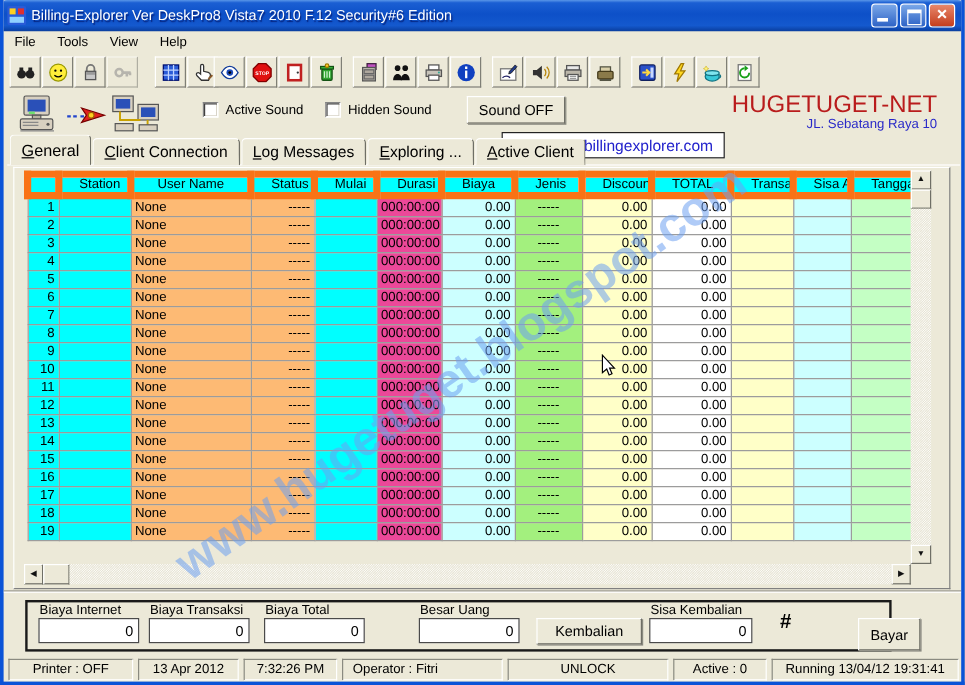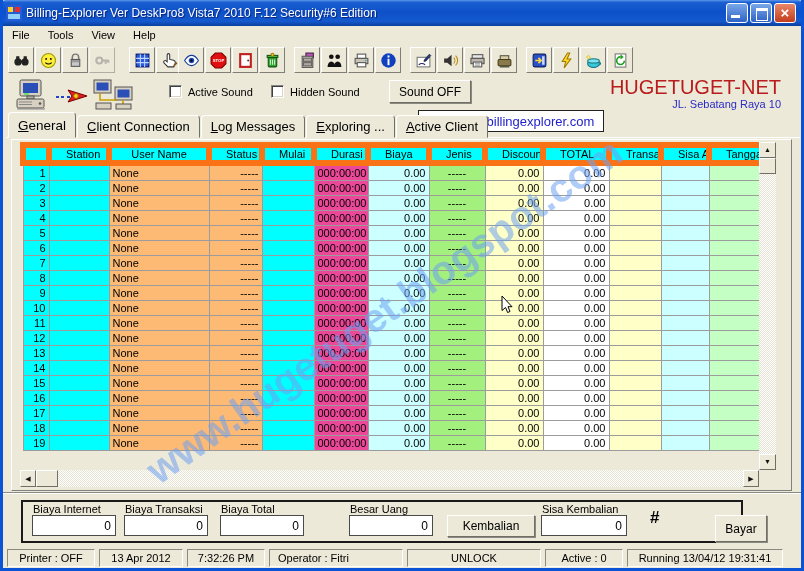--- a/index.html
+++ b/index.html
@@ -744,21 +744,21 @@
     <span class="pay-label" style="left:327px;">Besar Uang</span>
     <input class="pay-field" style="left: 326px;" value="0">
     <button class="pushbtn" style="position:absolute;left:424px;top:13px;width:88px;height:22px;">Kembalian</button>
     <span class="pay-label" style="left:519px;">Sisa Kembalian</span>
     <input class="pay-field" style="left: 518px; width: 86px;" value="0">
     <span class="hash">#</span>
     <button class="pushbtn" style="position:absolute;left:668px;top:13px;width:52px;height:27px;margin-left:24px;">Bayar</button>
   </div>
 
   <div class="statusbar">
-    <div class="sb-panel" style="width:88px;margin-left:4px;">Printer : OFF</div>
+    <div class="sb-panel" style="width:104px;margin-left:4px;">Printer : OFF</div>
     <div class="sb-panel" style="width:84px;margin-left:4px;">13 Apr 2012</div>
     <div class="sb-panel" style="width:78px;margin-left:4px;">7:32:26 PM</div>
     <div class="sb-panel" style="width:134px;margin-left:4px;text-align:left;padding-left:8px;">Operator : Fitri</div>
     <div class="sb-panel" style="width:134px;margin-left:4px;">UNLOCK</div>
     <div class="sb-panel" style="width:78px;margin-left:4px;">Active : 0</div>
     <div class="sb-panel" style="width:156px;margin-left:4px;">Running 13/04/12 19:31:41</div>
   </div>
 
 </div>
 

